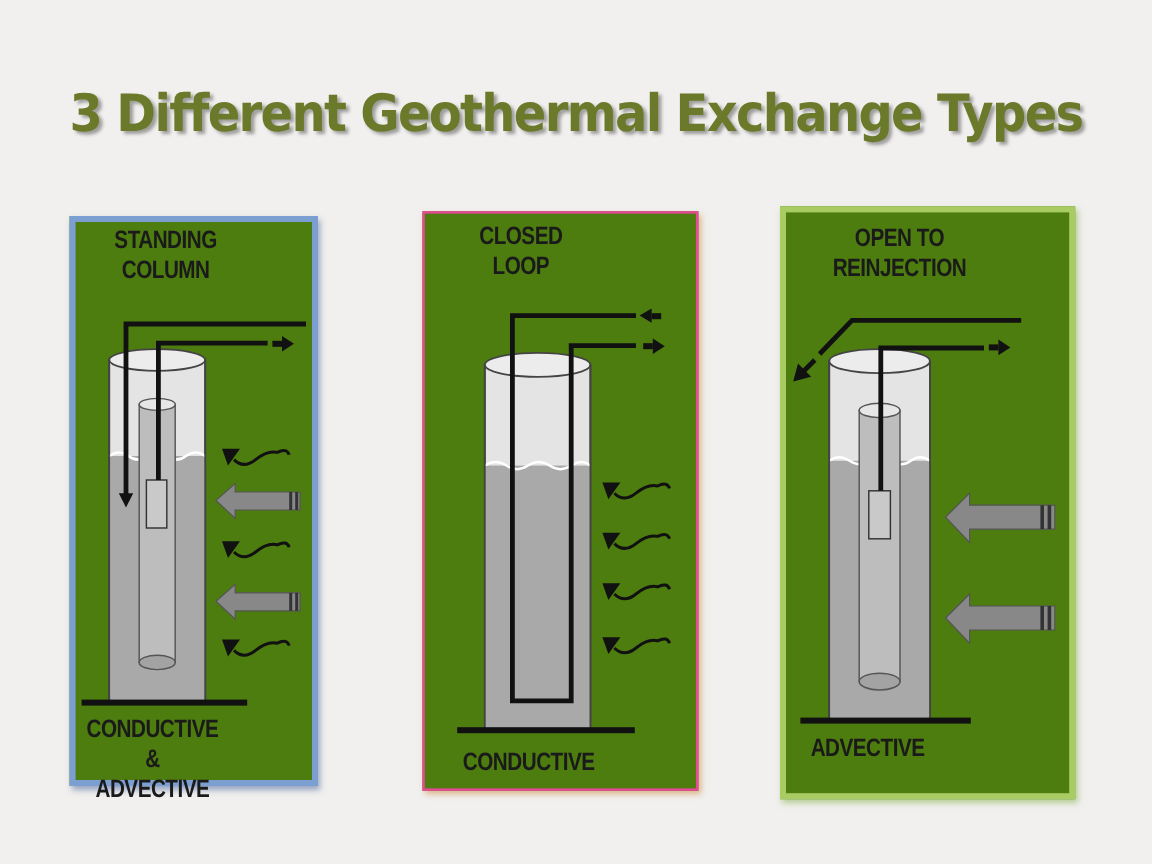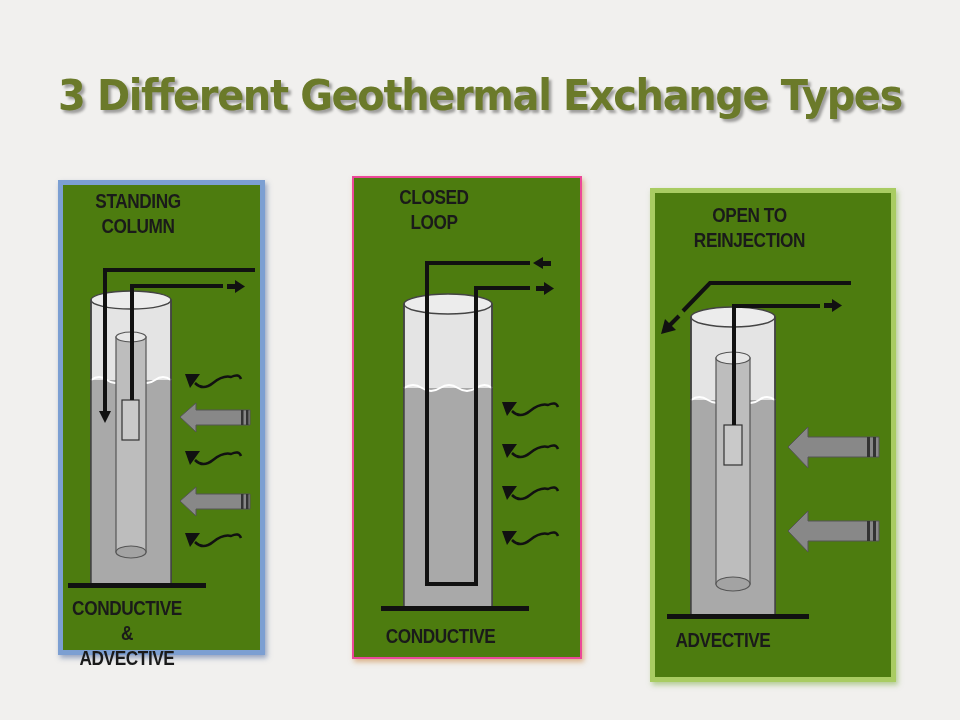--- a/index.html
+++ b/index.html
@@ -1,21 +1,21 @@
 <!DOCTYPE html>
 <html><head>
 <meta charset="utf-8">
 <style>
   html,body{margin:0;padding:0;}
   body{width:960px;height:720px;background:#f1f0ee;position:relative;overflow:hidden;font-family:"Liberation Sans",sans-serif;}
   .title{position:absolute;left:0;top:70px;width:960px;text-align:center;font-family:"DejaVu Sans",sans-serif;font-weight:bold;font-size:43px;letter-spacing:-1.5px;color:#6b7a2a;text-shadow:3px 3px 3px rgba(0,0,0,0.35);transform:scaleX(0.93);}
   .panel{position:absolute;background:#4d7c0f;box-sizing:border-box;}
   .p1{left:58px;top:180px;width:207px;height:475px;border:5px solid #7c9fd2;box-shadow:2px 3px 5px rgba(60,90,150,0.5);}
   .p2{left:352px;top:176px;width:230px;height:483px;border:2px solid #ec4899;box-shadow:2px 3px 5px rgba(200,120,40,0.5);}
-  .p3{left:650px;top:188px;width:246px;height:494px;border:5px solid #a9cc62;box-shadow:2px 3px 5px rgba(120,170,60,0.5);}
+  .p3{left:650px;top:172px;width:246px;height:494px;border:5px solid #a9cc62;box-shadow:2px 3px 5px rgba(120,170,60,0.5);}
   .lbl{position:absolute;font-family:"Liberation Sans",sans-serif;font-weight:bold;color:#1a1a1a;text-align:center;font-size:21px;line-height:25px;letter-spacing:-0.5px;transform:scaleX(0.82);transform-origin:center;}
   svg{position:absolute;left:0;top:0;}
 </style>
 </head>
 <body>
 
 <div class="title">3 Different Geothermal Exchange Types</div>
 
 <div class="panel p1">
   <div class="lbl" style="left:0;top:3px;width:150px;">

